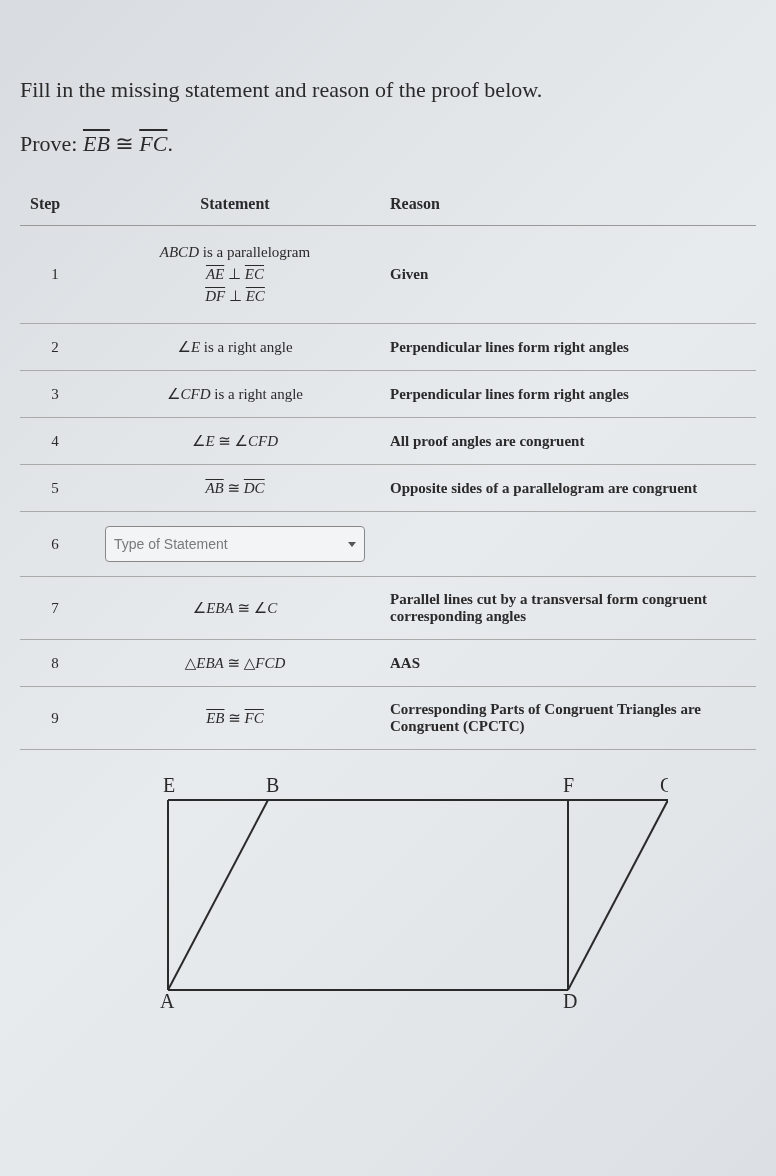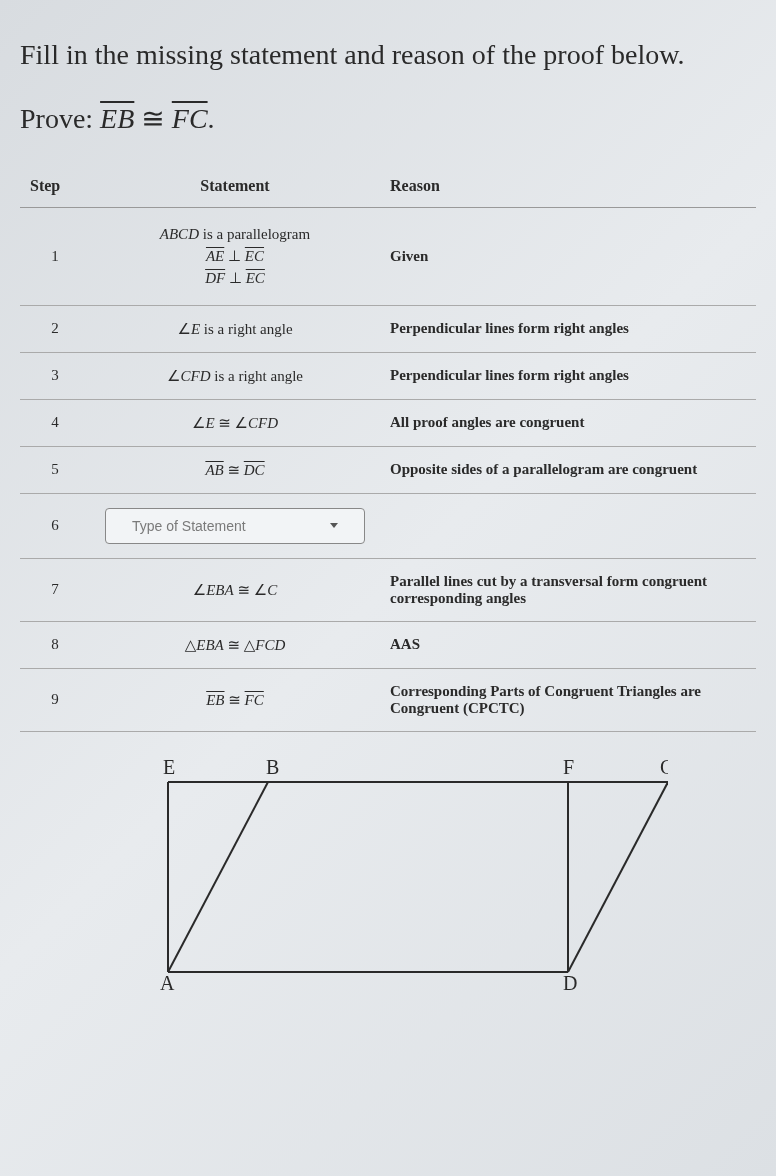--- a/index.html
+++ b/index.html
@@ -6,23 +6,24 @@
     body {
       width: 776px;
       height: 1176px;
       background: linear-gradient(135deg, #d8dce0 0%, #e8ebee 50%, #dce0e4 100%);
       font-family: Georgia, 'Times New Roman', serif;
       color: #2a2a2a;
       padding: 30px 20px 0 20px;
       overflow: hidden;
     }
     .problem-text {
-      font-size: 28px;
+      font-size: 22px;
       line-height: 1.8;
       margin-bottom: 20px;
+      margin-top: 40px;
     }
     .problem-line {
       margin-bottom: 14px;
     }
     .overline { text-decoration: overline; }
     .math { font-style: italic; font-family: 'Times New Roman', serif; }
 
     table.proof {
       width: 100%;
       border-collapse: collapse;
@@ -50,21 +51,21 @@
 
     .dropdown {
       display: flex;
       align-items: center;
       justify-content: space-between;
       width: 260px;
       height: 36px;
       border: 1px solid #888;
       border-radius: 4px;
       background: #f2f4f6;
-      padding: 0 26px;
+      padding: 0 8px;
       color: #7a7a7a;
       font-size: 14px;
       font-family: Arial, sans-serif;
       margin: 0 auto;
       gap: 20px;
     }
     .dropdown .caret {
       width: 0; height: 0;
       border-left: 4px solid transparent;
       border-right: 4px solid transparent;

